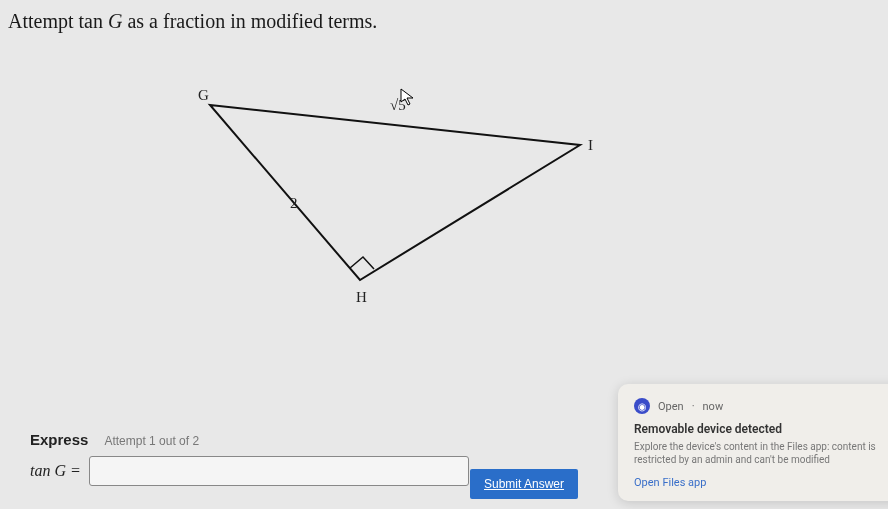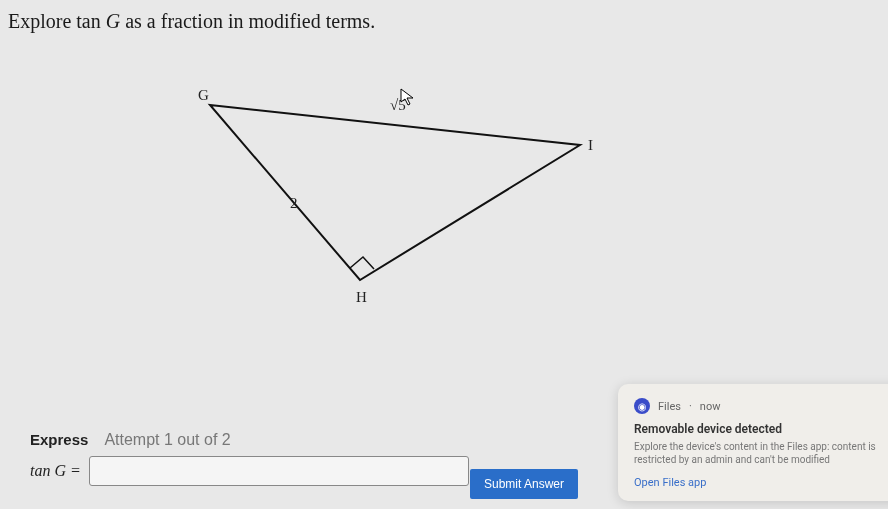--- a/index.html
+++ b/index.html
@@ -41,21 +41,21 @@
       left: 30px;
     }
     .answer-label {
       font-family: 'Helvetica Neue', Arial, sans-serif;
       font-weight: 600;
       font-size: 15px;
       color: #222;
     }
     .attempt {
       font-family: 'Helvetica Neue', Arial, sans-serif;
-      font-size: 16px;
+      font-size: 12px;
       color: #777;
       margin-left: 12px;
     }
     .input-row {
       position: absolute;
       bottom: 23px;
       left: 30px;
       display: flex;
       align-items: center;
       gap: 8px;
@@ -79,20 +79,21 @@
       bottom: 10px;
       left: 470px;
       background: #2a6ec9;
       color: #fff;
       border: none;
       padding: 8px 14px;
       font-family: Arial, sans-serif;
       font-size: 12px;
       border-radius: 2px;
       cursor: pointer;
+      text-decoration: underline;
     }
     
     .toast {
       position: absolute;
       right: -20px;
       bottom: 8px;
       width: 290px;
       background: #f0eeea;
       border-radius: 10px;
       padding: 14px 16px 12px 16px;
@@ -137,21 +138,21 @@
       cursor: pointer;
     }
     svg text {
       font-family: Georgia, 'Times New Roman', serif;
     }
   </style>
 </head>
 <body>
 
 <div class="question">
-  <span>Explore tan </span><span class="var">G</span><span> as a fraction in modified terms.</span>
+  <span>Attempt tan </span><span class="var">G</span><span> as a fraction in modified terms.</span>
 </div>
 
 <div class="diagram">
   <svg width="450" height="240" viewBox="0 0 450 240">
     <polygon points="30,25 400,65 180,200" fill="none" stroke="#111" stroke-width="2"></polygon>
 
     <polyline points="170,188 183,177 194,189" fill="none" stroke="#111" stroke-width="1.5"></polyline>
 
     <text x="18" y="20" font-size="15" fill="#222">G</text>
     <text x="408" y="70" font-size="15" fill="#222">I</text>
@@ -175,20 +176,20 @@
 <div class="input-row">
   <span class="tan-label">tan G =</span>
   <input class="answer-input" type="text" value="" style="">
 </div>
 
 <button class="submit-btn">Submit Answer</button>
 
 <div class="toast">
   <div class="toast-header">
     <span class="toast-icon">◉</span>
-    <span>Files</span>
+    <span>Open</span>
     <span>·</span>
     <span>now</span>
   </div>
   <div class="toast-title">Removable device detected</div>
   <div class="toast-body">Explore the device's content in the Files app: content is restricted by an admin and can't be modified</div>
   <div class="toast-action">Open Files app</div>
 </div>
 
 </body></html>

